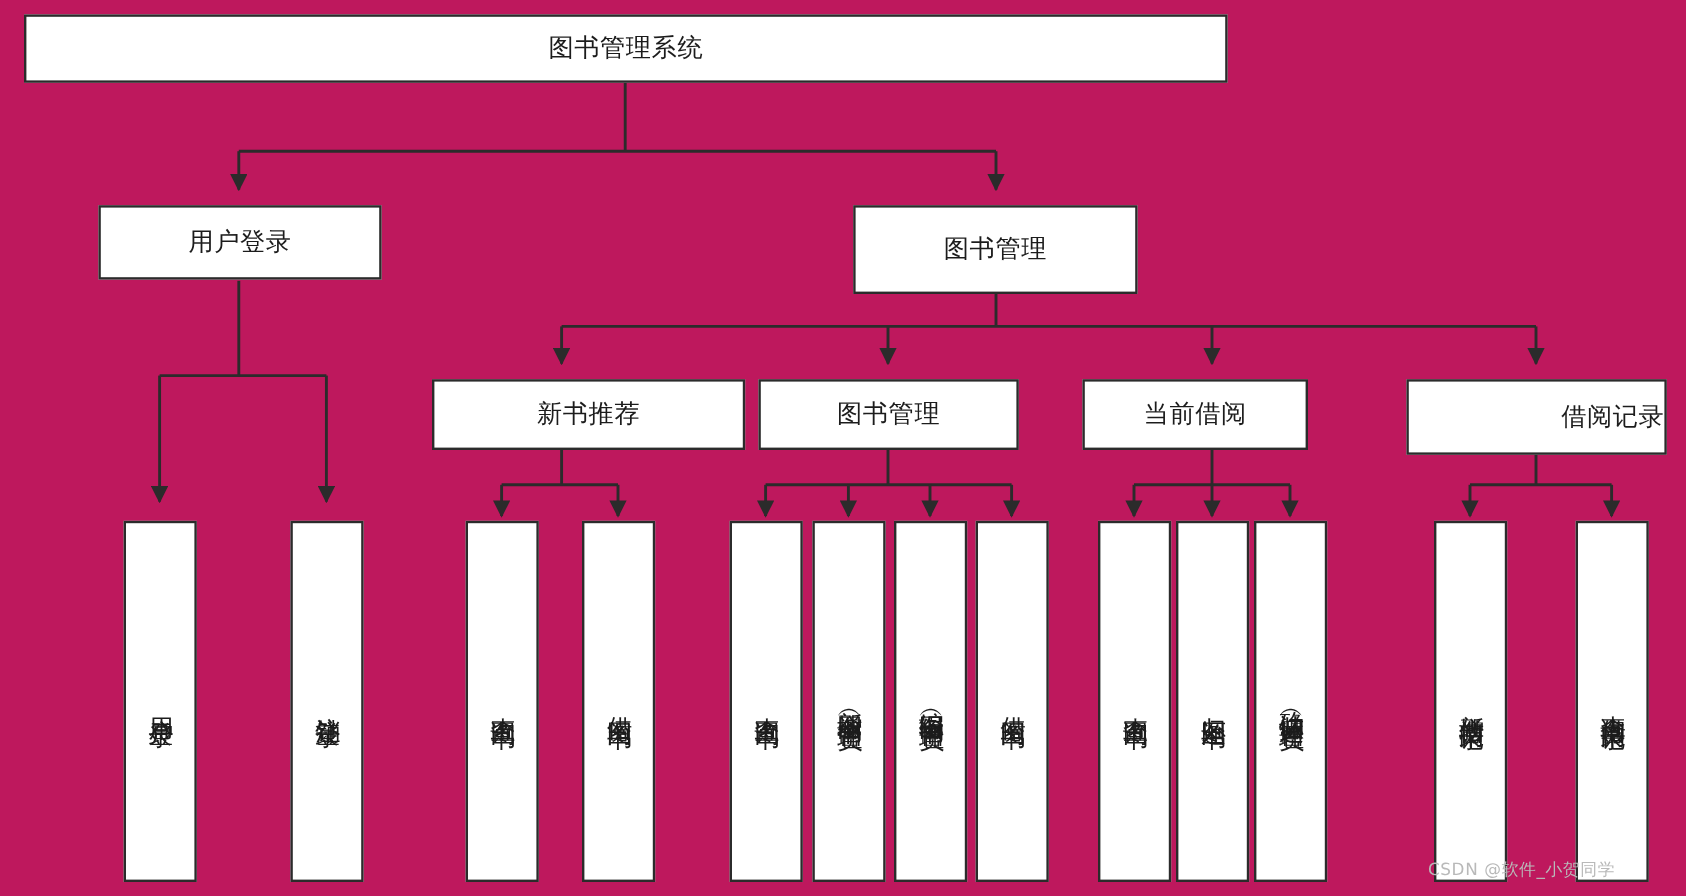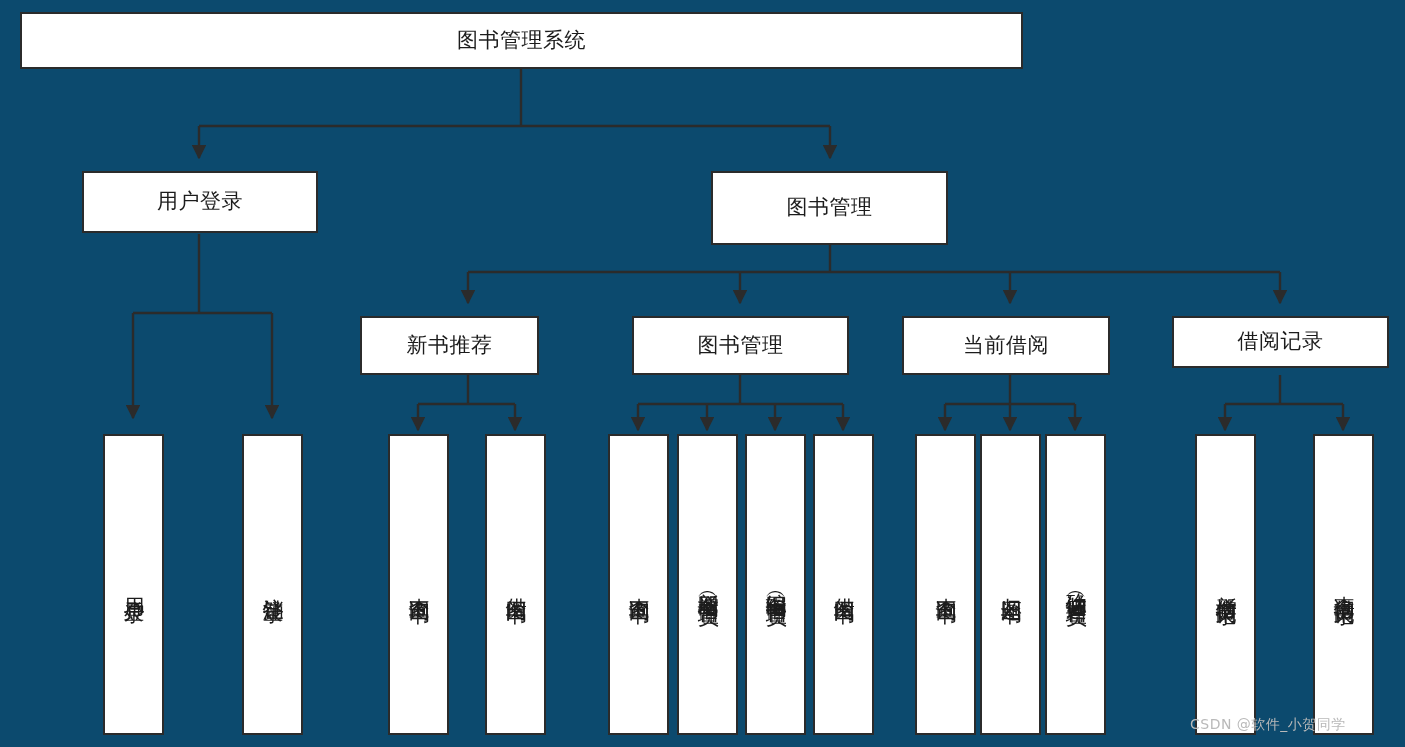--- a/index.html
+++ b/index.html
@@ -9,21 +9,21 @@
     background: #ffffff;
   }
   body {
     font-family: "DejaVu Sans", "Liberation Sans", sans-serif;
     color: #1a1a1a;
   }
   #canvas {
     position: relative;
     width: 1405px;
     height: 747px;
-    background: #0c4a6e;
+    background: #be185d;
     overflow: hidden;
     text-decoration: underline;
   }
   #edges {
     position: absolute;
     left: 0;
     top: 0;
     width: 1405px;
     height: 747px;
     pointer-events: none;
@@ -132,30 +132,30 @@
     <span class="node-label">图书管理系统</span>
   </div>
 
   <div class="node horiz" style="left:82px; top:171px; width:236px; height:62px;">
     <span class="node-label">用户登录</span>
   </div>
   <div class="node horiz" style="left:711px; top:171px; width:237px; height:74px;">
     <span class="node-label">图书管理</span>
   </div>
 
-  <div class="node horiz" style="left:360px; top:316px; width:179px; height:59px;">
+  <div class="node horiz" style="left:360px; top:316px; width:261px; height:59px;">
     <span class="node-label">新书推荐</span>
   </div>
   <div class="node horiz" style="left:632px; top:316px; width:217px; height:59px;">
     <span class="node-label">图书管理</span>
   </div>
-  <div class="node horiz" style="left:902px; top:316px; width:208px; height:59px;">
+  <div class="node horiz" style="left:902px; top:316px; width:188px; height:59px;">
     <span class="node-label">当前借阅</span>
   </div>
-  <div class="node horiz" style="left:1172px; top:316px; width:217px; height:52px;">
+  <div class="node horiz" style="left:1172px; top:316px; width:217px; height:63px;justify-content:flex-end;">
     <span class="node-label">借阅记录</span>
   </div>
 
   <div class="node vert" style="left:103px; top:434px; width:61px; height:301px;">
     <span class="node-label">用户登录</span>
   </div>
   <div class="node vert" style="left:242px; top:434px; width:61px; height:301px;">
     <span class="node-label">注销登录</span>
   </div>
 

